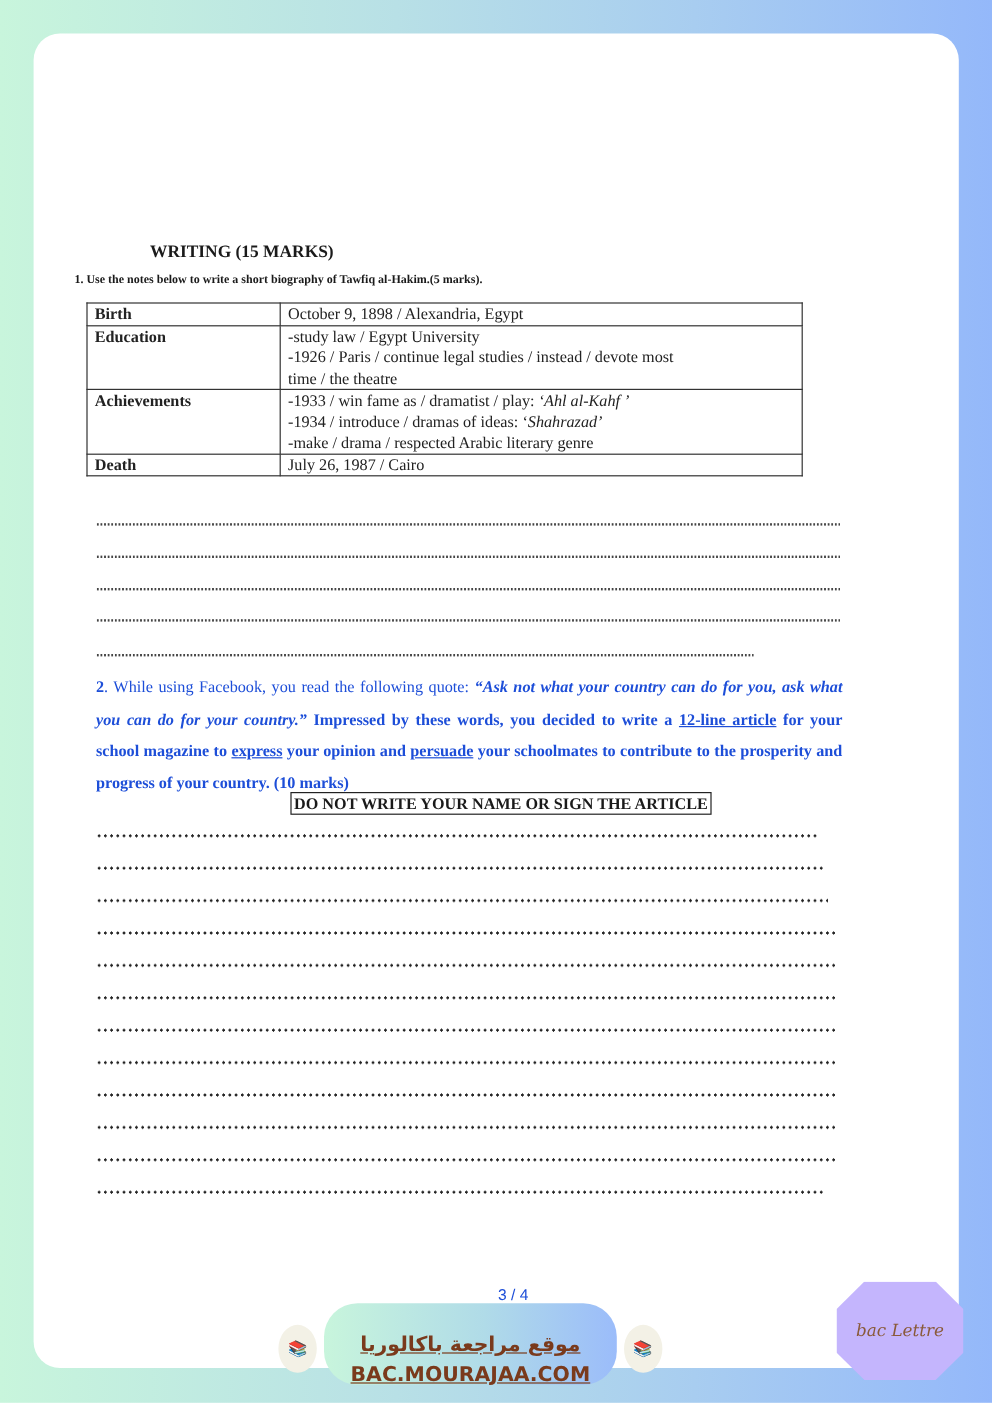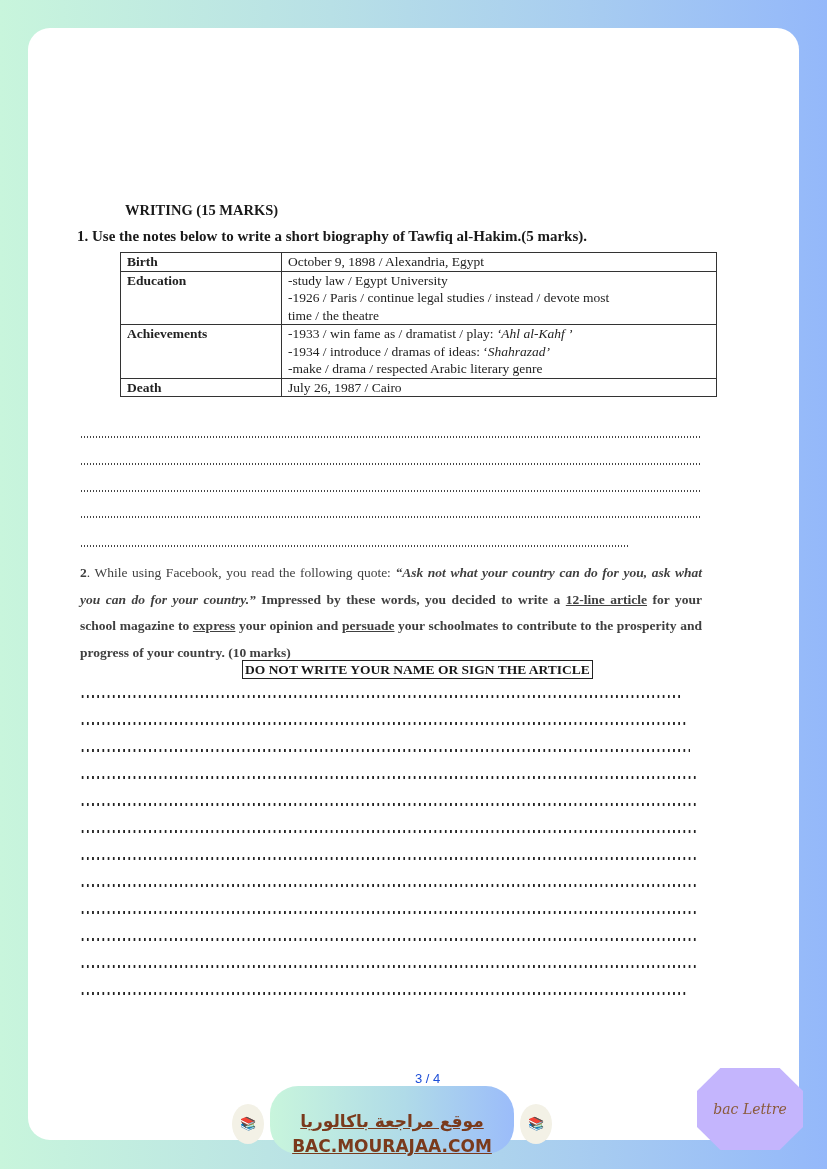--- a/index.html
+++ b/index.html
@@ -7,38 +7,38 @@
     width:827px; height:1169px; position:relative; overflow:hidden;
     background: linear-gradient(90deg, #c8f5dc 0%, #b8e0e6 40%, #a8cdf0 70%, #94b8fa 100%);
     font-family: "Liberation Serif", serif;
   }
   .page {
     position:absolute; left:28px; top:28px; width:771px; height:1112px;
     background:#fff; border-radius:22px;
   }
   .abs { position:absolute; }
   .h1 { left:77px; top:202px; font-size:14.5px; font-weight:bold; color:#1a1a1a;margin-left:48px; }
-  .q1 { left:77px; top:228px; font-size:15px; font-weight:bold; color:#1a1a1a;text-align:center; }
+  .q1 { left:62px; top:228px; font-size:10px; font-weight:bold; color:#1a1a1a;text-align:center; }
   table.notes {
     position:absolute; left:72px; top:252px; width:597px;
-    border-collapse:collapse; font-size:13.5px; color:#222;margin-left:48px;
+    border-collapse:collapse; font-size:13.5px; color:#222;
   }
   table.notes td { border:1px solid #333; padding:0 6px; vertical-align:top; line-height:17.5px; }
   table.notes td.k { width:148px; font-weight:bold; }
   .dots {
     position:absolute; left:80px; height:2px;
     background-image: radial-gradient(circle, #444 0.8px, transparent 1px);
     background-size:3px 2px; background-repeat:repeat-x;
   }
   .dots.big {
     background-image: radial-gradient(circle, #222 1.1px, transparent 1.3px);
     background-size:5.2px 3px; height:3px;
   }
   .q2 {
-    left:80px; top:560px; width:622px; font-size:13.5px; font-weight:bold; color:#404040;
+    left:80px; top:560px; width:622px; font-size:13.5px; font-weight:bold; color:#1d4ed8;
     line-height:26.5px; text-align:justify;
   }
   .q2 i { font-weight:bold; }
   .q2 u { text-decoration:underline; }
   .warn {
     left:242px; top:660px; border:1.5px solid #222; padding:0 2px;
     font-size:13.5px; color:#1a1a1a; line-height:17px; font-weight:bold;
   }
   .pagenum { left:415px; top:1071px; font-size:13px; color:#1d4ed8; font-family:"Liberation Sans", sans-serif; }
   .banner {

